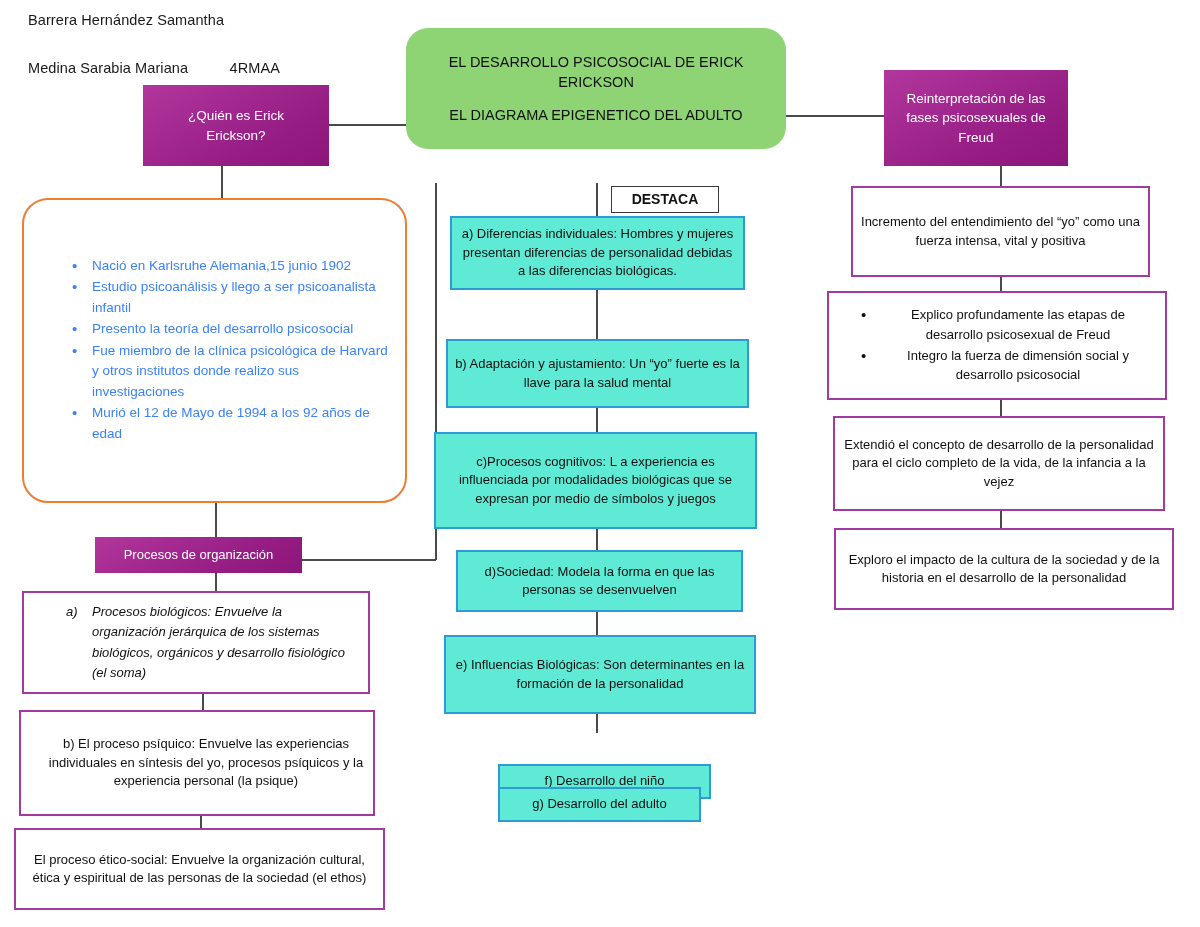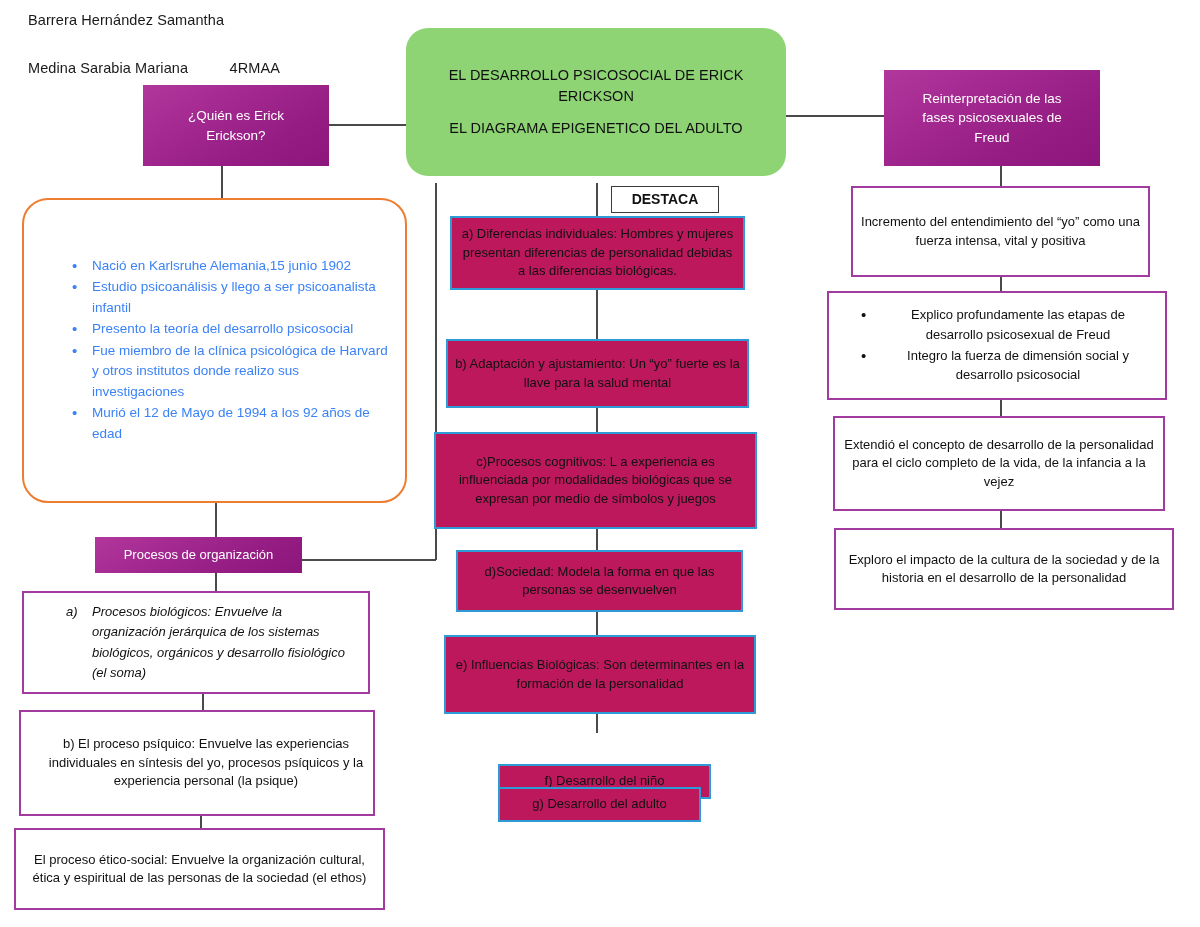--- a/index.html
+++ b/index.html
@@ -75,21 +75,21 @@
   .magenta-outline {
     border: 2.2px solid #A23BA0;
     background: #ffffff;
     font-size: 13px;
     color: #111111;
   }
 
   
   .blue-outline {
     border: 2.2px solid #2E9BD6;
-    background: #be185d;
+    background: #5eead4;
     font-size: 13px;
     color: #111111;
   }
 
   
   .black-outline {
     border: 1.6px solid #3a3a3a;
     background: #ffffff;
     font-size: 14px;
     font-weight: bold;
@@ -212,21 +212,21 @@
   </div>
 
   <div class="node magenta-outline" style="left:19px; top:710px; width:356px; height:106px;padding-left:18px;">
     <div class="txt">b) El proceso psíquico: Envuelve las experiencias individuales en síntesis del yo, procesos psíquicos y la experiencia personal (la psique)</div>
   </div>
 
   <div class="node magenta-outline" style="left:14px; top:828px; width:371px; height:82px;">
     <div class="txt">El proceso ético-social: Envuelve la organización cultural, ética y espiritual de las personas de la sociedad (el ethos)</div>
   </div>
 
-  <div class="node green-fill" style="left:406px; top:28px; width:380px; height:148px;">
+  <div class="node green-fill" style="left:406px; top:28px; width:380px; height:121px;">
     <div class="txt">
       <div>EL DESARROLLO PSICOSOCIAL DE ERICK</div>
       <div>ERICKSON</div>
       <div class="gap"></div>
       <div>EL DIAGRAMA EPIGENETICO DEL ADULTO</div>
     </div>
   </div>
 
   <div class="node black-outline" style="left:611px; top:186px; width:108px; height:27px;">
     <div class="txt">DESTACA</div>
@@ -253,21 +253,21 @@
   </div>
 
   <div class="node blue-outline" style="left:498px; top:764px; width:213px; height:35px;">
     <div class="txt">f) Desarrollo del niño</div>
   </div>
 
   <div class="node blue-outline" style="left:498px; top:787px; width:203px; height:35px;">
     <div class="txt">g) Desarrollo del adulto</div>
   </div>
 
-  <div class="node purple-fill" style="left:884px; top:70px; width:216px; height:96px;">
+  <div class="node purple-fill" style="left:884px; top:70px; width:184px; height:96px;">
     <div class="txt">
       <div>Reinterpretación de las</div>
       <div>fases psicosexuales de</div>
       <div>Freud</div>
     </div>
   </div>
 
   <div class="node magenta-outline" style="left:851px; top:186px; width:299px; height:91px;">
     <div class="txt">Incremento del entendimiento del “yo” como una fuerza intensa, vital y positiva</div>
   </div>

